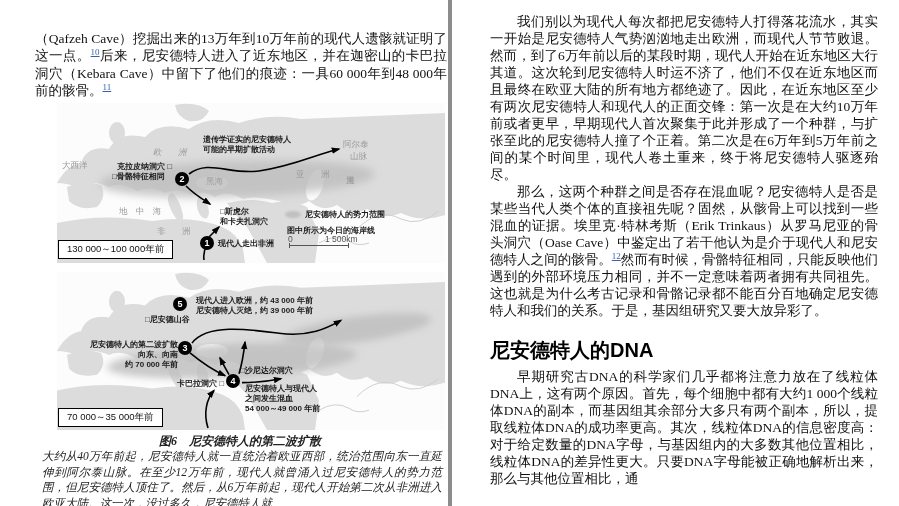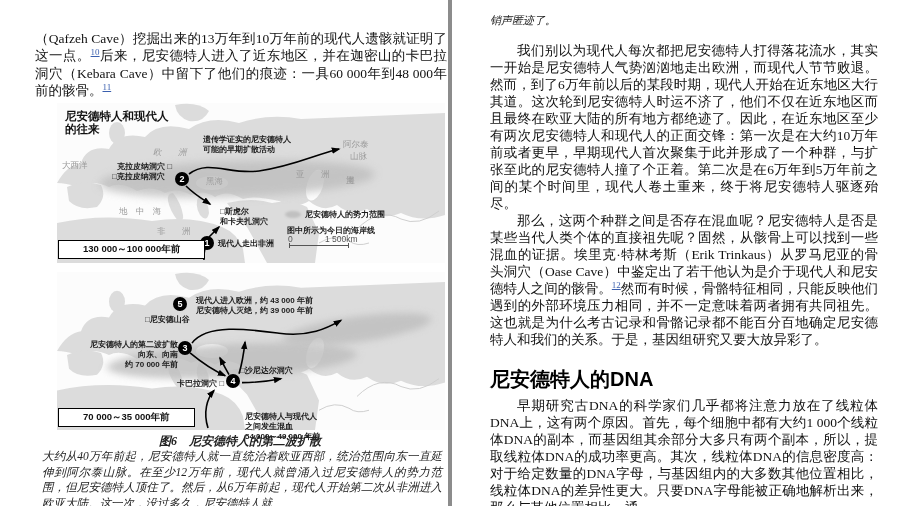--- a/index.html
+++ b/index.html
@@ -29,22 +29,22 @@
   .geo-label{position:absolute;font-family:"Liberation Sans",sans-serif;
     font-size:8.5px;color:#9b9b9b;white-space:nowrap;}
   .geo-label.v{writing-mode:vertical-rl;}
   .map-label{position:absolute;font-family:"Liberation Sans",sans-serif;
     font-weight:bold;font-size:8px;line-height:10px;color:#1a1a1a;white-space:nowrap;}
   .map-label.r{text-align:right;}
   .marker{position:absolute;width:14px;height:14px;border-radius:50%;background:#000;
     color:#fff;font-family:"Liberation Sans",sans-serif;font-weight:bold;font-size:9px;
     display:flex;align-items:center;justify-content:center;}
   .timebox{position:absolute;border:1px solid #000;background:#fff;
-    font-family:"Liberation Sans",sans-serif;font-weight:bold;font-size:9.5px;
-    padding:2px 24px;white-space:nowrap;}
+    font-family:"Liberation Sans",sans-serif;font-weight:normal;font-size:9.5px;
+    padding:2px 8px;white-space:nowrap;}
   .legend-swatch{position:absolute;width:16px;height:7px;background:#c0c0c0;
     border-radius:50%;filter:blur(1px);}
   .scalebar{position:absolute;height:1px;background:#555;}
   .scalebar:before,.scalebar:after{content:"";position:absolute;top:-2px;width:1px;height:5px;background:#555;}
   .scalebar:before{left:0;} .scalebar:after{right:0;}
 
   
   .fig-cap-title{position:absolute;left:35px;top:433px;width:410px;text-align:center;
     font-size:12px;font-weight:bold;font-style:italic;color:#222;}
   .fig-cap-body{position:absolute;left:42px;top:449px;width:400px;
@@ -89,37 +89,33 @@
         </g>
       </defs>
       <use href="#geoland"></use>
       <ellipse cx="180" cy="76" rx="138" ry="18" fill="#bdbdbd" opacity="0.8" transform="rotate(-2 180 76)" filter="url(#blr)"></ellipse>
       <path d="M132,71 C152,56 172,72 202,68 C237,63 257,52 282,46" fill="none" stroke="#000" stroke-width="1.6" marker-end="url(#ah)"></path>
       <path d="M129,83 C138,92 147,97 153,101" fill="none" stroke="#000" stroke-width="1.6" marker-end="url(#ah)"></path>
       <path d="M147,157 C146,150 148,145 150,141" fill="none" stroke="#000" stroke-width="1.6"></path>
       <path d="M152,134 C156,130 159,127 162,124" fill="none" stroke="#000" stroke-width="1.6" marker-end="url(#ah)"></path>
     </svg>
 
-    <div class="map-title" style="left:8px;top:7px;">
-      <div>尼安德特人和现代人</div>
-      <div>的往来</div>
-    </div>
     <div class="geo-label" style="left:5px;top:57px;">大西洋</div>
     <div class="geo-label" style="left:96px;top:44px;letter-spacing:4px;font-style:italic;">欧　洲</div>
     <div class="geo-label" style="left:239px;top:30px;letter-spacing:4px;margin-top:36px;">亚　洲</div>
     <div class="geo-label" style="left:286px;top:36px;">
       <div>阿尔泰</div>
       <div style="padding-left:7px;">山脉</div>
     </div>
     <div class="map-label" style="left:146px;top:32px;">
       <div>遗传学证实的尼安德特人</div>
       <div>可能的早期扩散活动</div>
     </div>
     <div class="map-label" style="left:60px;top:59px;">克拉皮纳洞穴 □</div>
-    <div class="map-label" style="left:55px;top:69px;">□克拉皮纳洞穴</div>
+    <div class="map-label" style="left:55px;top:69px;">□骨骼特征相同</div>
     <div class="marker" style="left:118px;top:69px;">2</div>
     <div class="geo-label" style="left:149px;top:73px;">黑海</div>
     <div class="geo-label v" style="left:288px;top:66px;">里海</div>
     <div class="geo-label" style="left:62px;top:103px;letter-spacing:3px;">地 中 海</div>
     <div class="geo-label" style="left:60px;top:123px;letter-spacing:4px;margin-left:40px;">非　洲</div>
     <div class="map-label" style="left:163px;top:104px;">
       <div>□斯虎尔</div>
       <div>和卡夫扎洞穴</div>
     </div>
     <div class="marker" style="left:143px;top:133px;">1</div>
@@ -154,35 +150,34 @@
     <div class="map-label" style="left:88px;top:43px;">□尼安德山谷</div>
     <div class="map-label r" style="left:14px;top:68px;width:107px;">
       <div>尼安德特人的第二波扩散</div>
       <div>向东、向南</div>
       <div>约 70 000 年前</div>
     </div>
     <div class="marker" style="left:121px;top:69px;">3</div>
     <div class="map-label" style="left:183px;top:94px;">□沙尼达尔洞穴</div>
     <div class="map-label" style="left:120px;top:107px;">卡巴拉洞穴 □</div>
     <div class="marker" style="left:169px;top:102px;">4</div>
-    <div class="map-label" style="left:188px;top:112px;margin-top:28px;">
+    <div class="map-label" style="left:188px;top:112px;">
       <div>尼安德特人与现代人</div>
       <div>之间发生混血</div>
       <div>54 000～49 000 年前</div>
     </div>
     <div class="timebox" style="left:1px;top:136px;">70 000～35 000年前</div>
   </div>
 
   <div class="fig-cap-title">图6　尼安德特人的第二波扩散</div>
   <div class="fig-cap-body">大约从40万年前起，尼安德特人就一直统治着欧亚西部，统治范围向东一直延伸到阿尔泰山脉。在至少12万年前，现代人就曾涌入过尼安德特人的势力范围，但尼安德特人顶住了。然后，从6万年前起，现代人开始第二次从非洲进入欧亚大陆。这一次，没过多久，尼安德特人就</div>
 </div>
 
 <div class="divider"></div>
 
 <div class="page right-page">
   <div class="rp-content">
-    <p class="cont-line">销声匿迹了。</p>
     <p class="para">我们别以为现代人每次都把尼安德特人打得落花流水，其实一开始是尼安德特人气势汹汹地走出欧洲，而现代人节节败退。然而，到了6万年前以后的某段时期，现代人开始在近东地区大行其道。这次轮到尼安德特人时运不济了，他们不仅在近东地区而且最终在欧亚大陆的所有地方都绝迹了。因此，在近东地区至少有两次尼安德特人和现代人的正面交锋：第一次是在大约10万年前或者更早，早期现代人首次聚集于此并形成了一个种群，与扩张至此的尼安德特人撞了个正着。第二次是在6万年到5万年前之间的某个时间里，现代人卷土重来，终于将尼安德特人驱逐殆尽。</p>
     <p class="para"><span>那么，这两个种群之间是否存在混血呢？尼安德特人是否是某些当代人类个体的直接祖先呢？固然，从骸骨上可以找到一些混血的证据。埃里克·特林考斯（Erik Trinkaus）从罗马尼亚的骨头洞穴（Oase Cave）中鉴定出了若干他认为是介于现代人和尼安德特人之间的骸骨。</span><sup class="ref">12</sup><span>然而有时候，骨骼特征相同，只能反映他们遇到的外部环境压力相同，并不一定意味着两者拥有共同祖先。这也就是为什么考古记录和骨骼记录都不能百分百地确定尼安德特人和我们的关系。于是，基因组研究又要大放异彩了。</span></p>
     <h2 class="section-heading">尼安德特人的DNA</h2>
     <p class="para">早期研究古DNA的科学家们几乎都将注意力放在了线粒体DNA上，这有两个原因。首先，每个细胞中都有大约1 000个线粒体DNA的副本，而基因组其余部分大多只有两个副本，所以，提取线粒体DNA的成功率更高。其次，线粒体DNA的信息密度高：对于给定数量的DNA字母，与基因组内的大多数其他位置相比，线粒体DNA的差异性更大。只要DNA字母能被正确地解析出来，那么与其他位置相比，通</p>
   </div>
 </div>
 
 </body></html>

